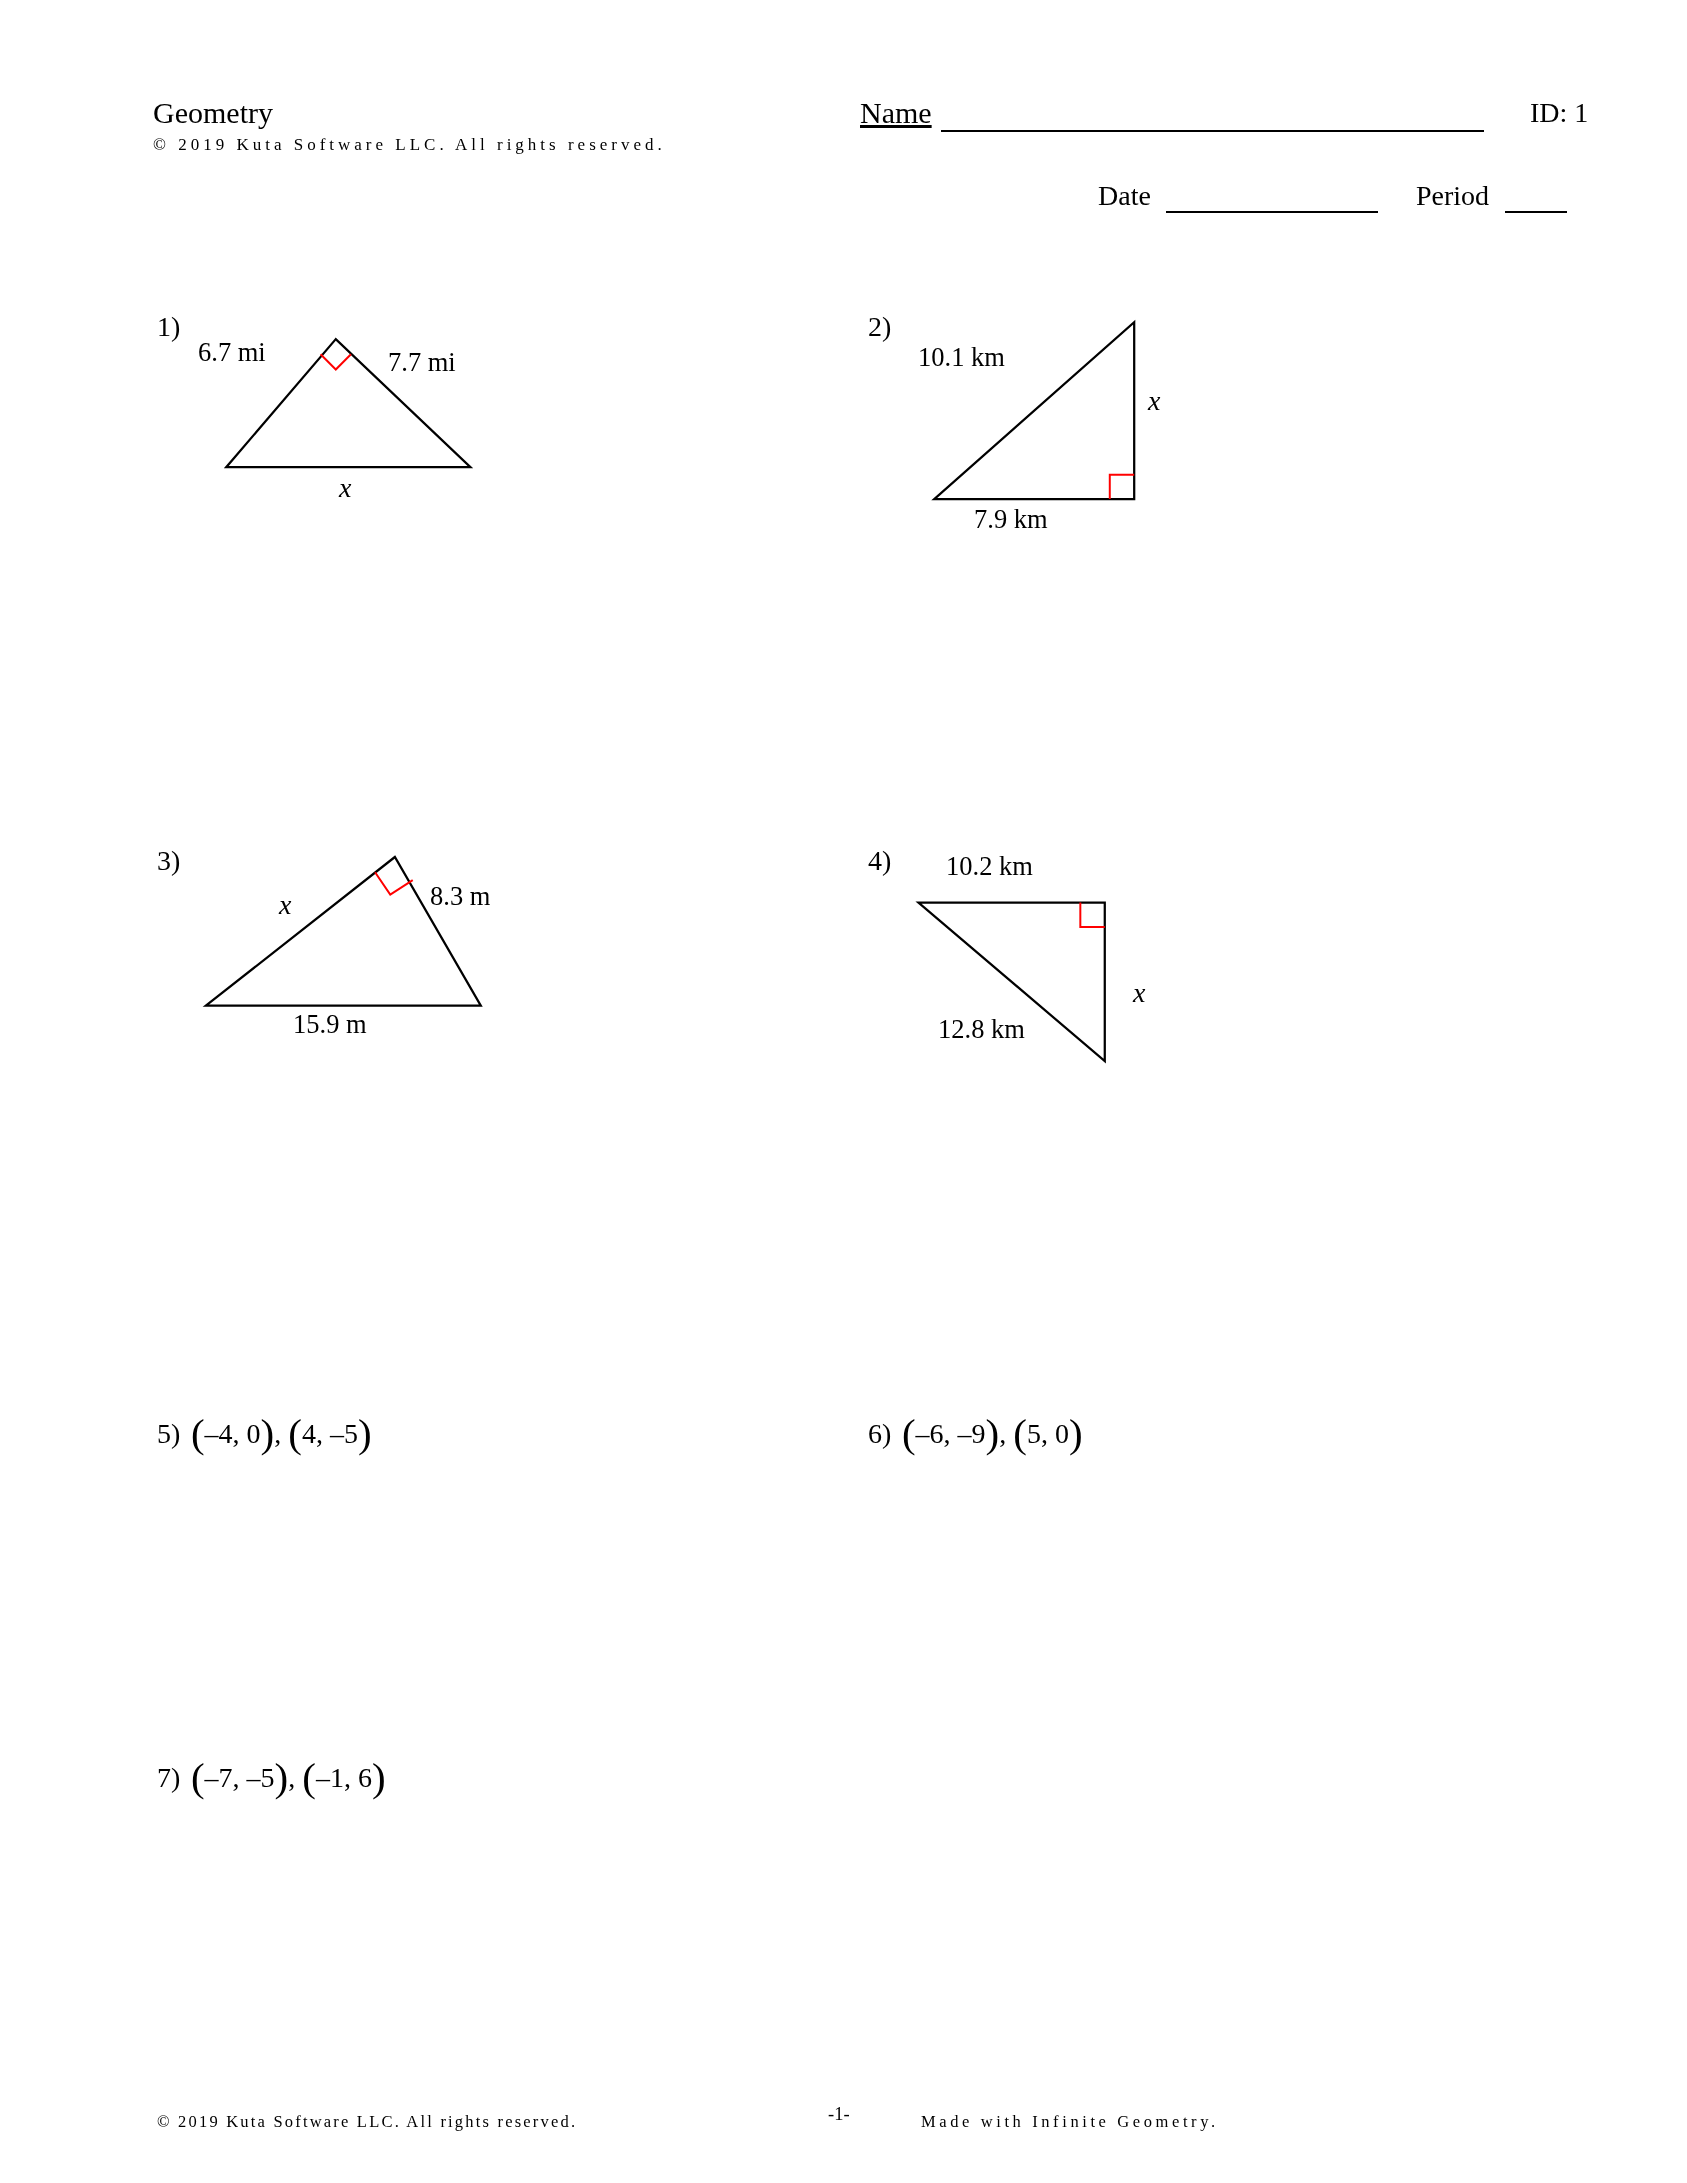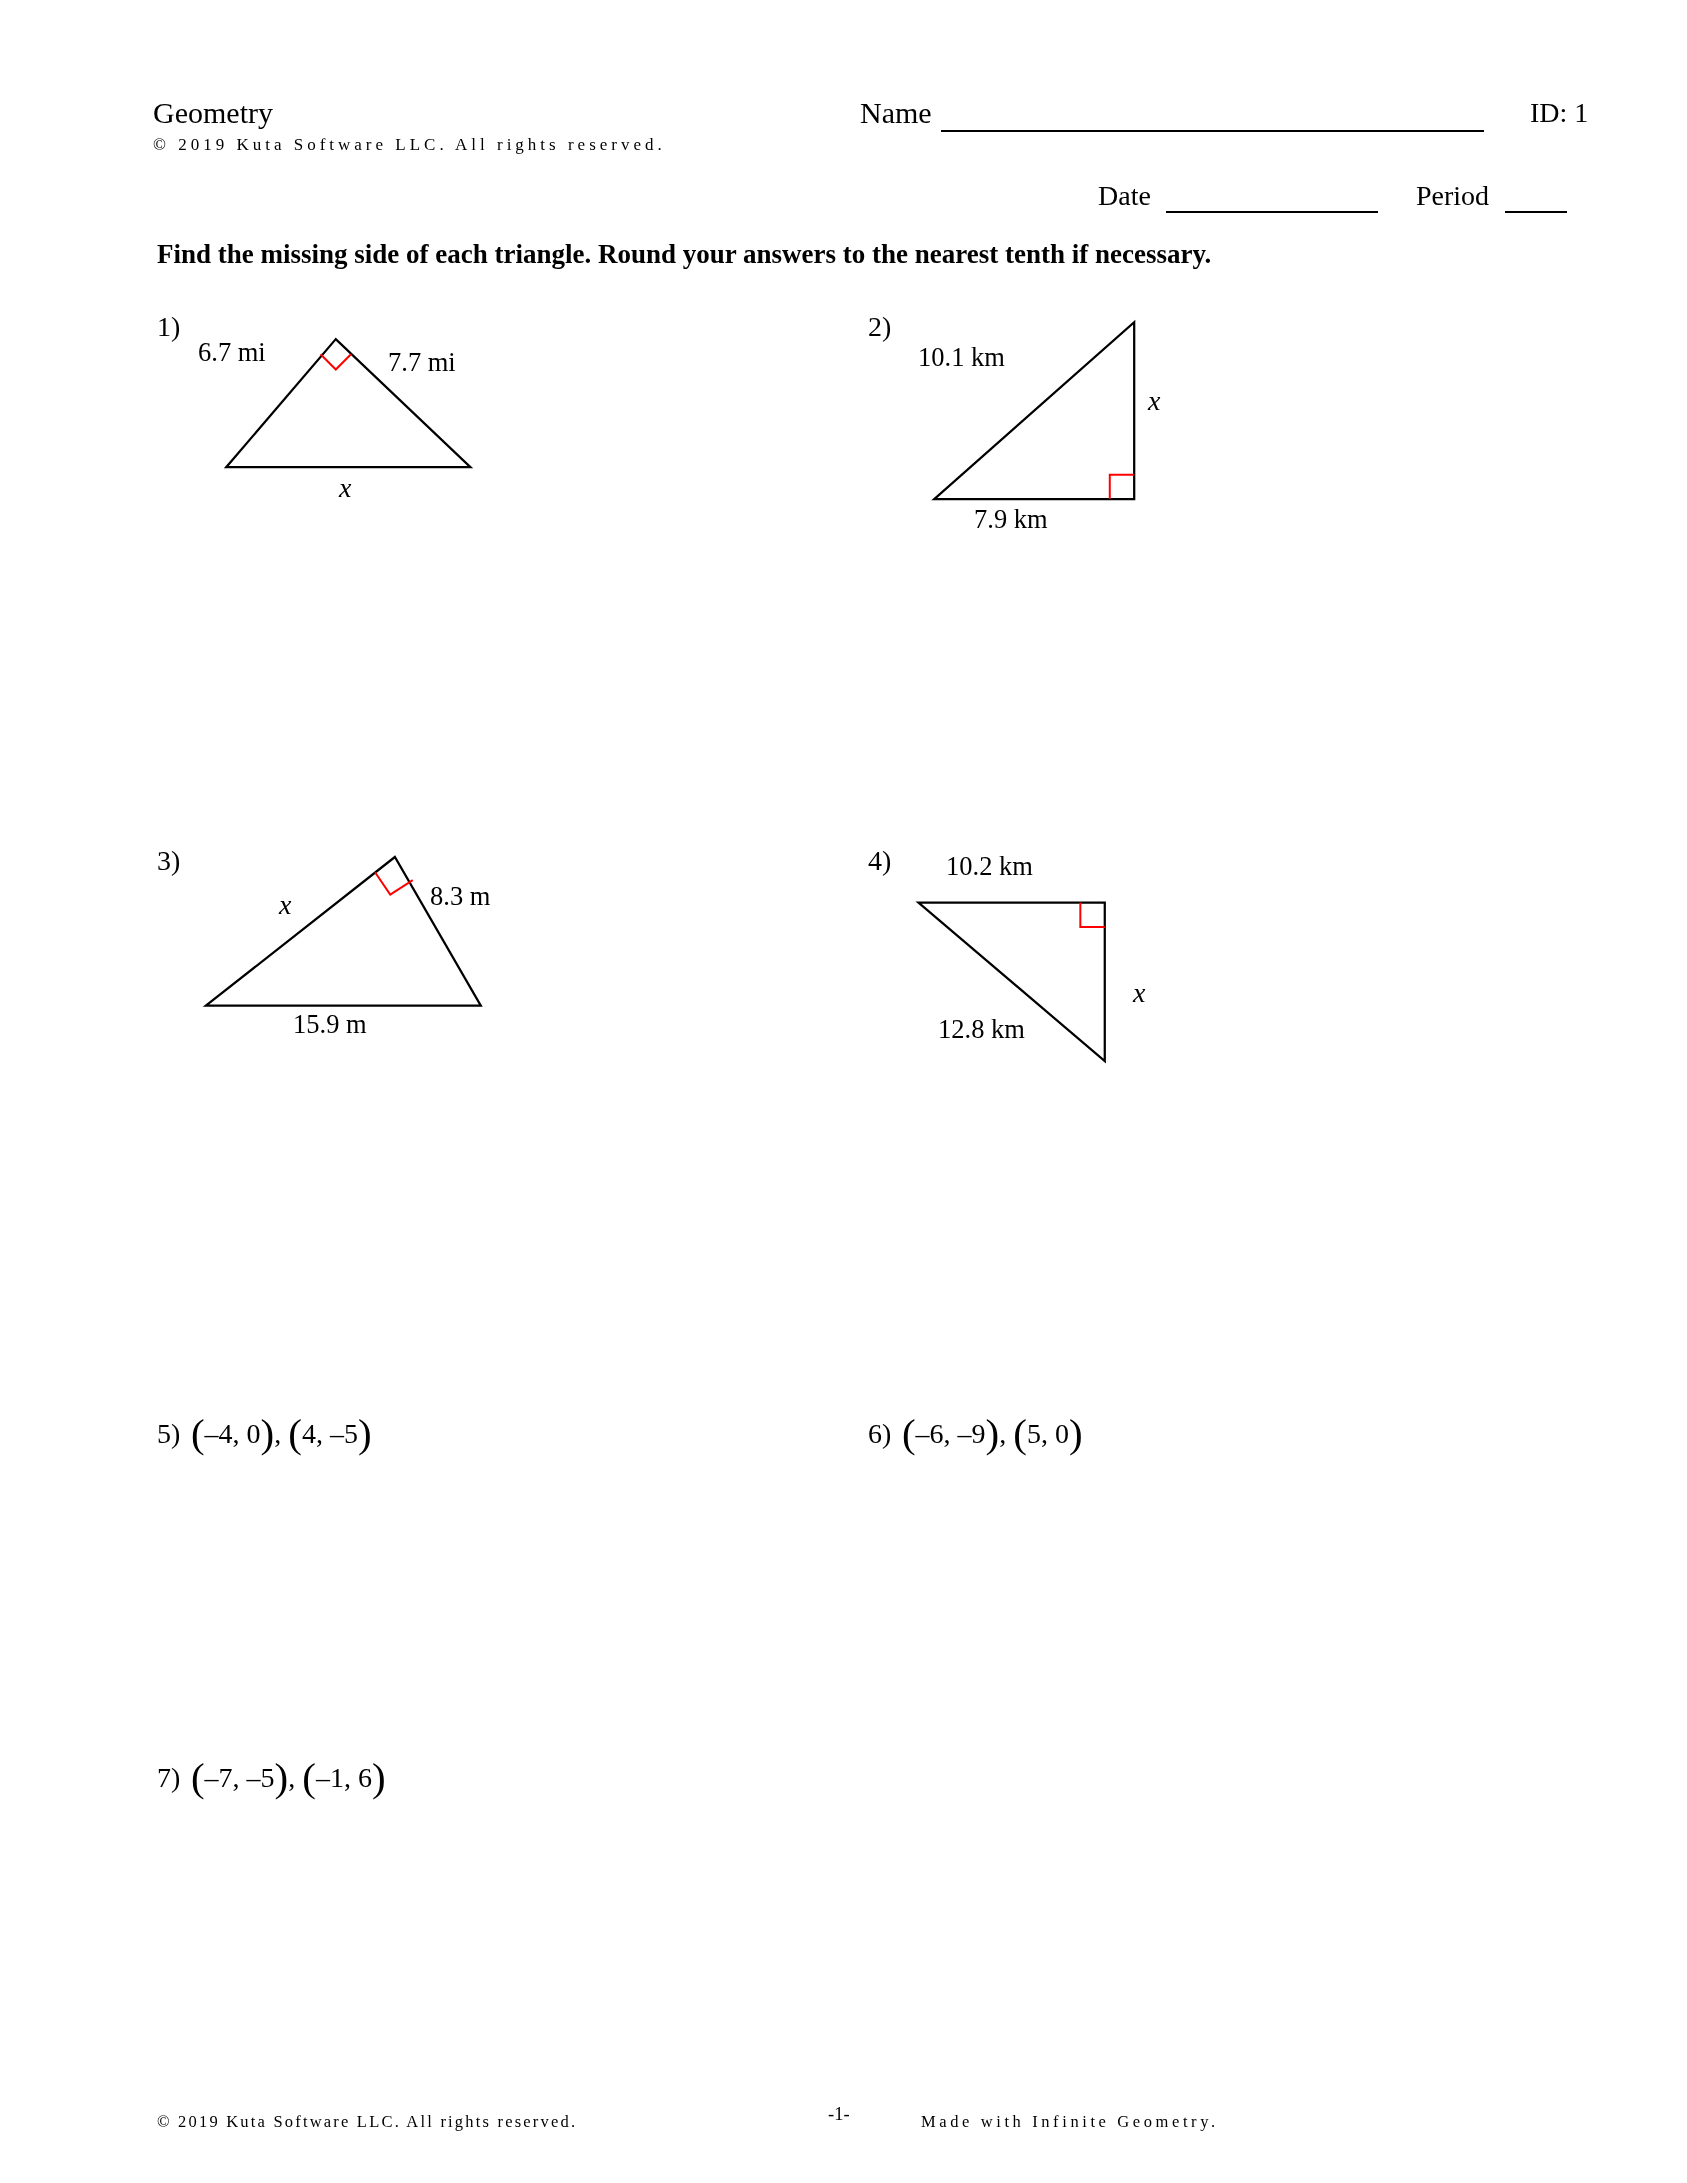--- a/index.html
+++ b/index.html
@@ -23,20 +23,21 @@
   
   .hdr-subject {
     left: 153px; top: 98px;
     font-size: 30px;
     line-height: 1;
   }
   .hdr-name-label {
     left: 860px; top: 98px;
     font-size: 30px;
     line-height: 1;
+    text-decoration: underline;
   }
   .hdr-name-rule {
     left: 941px; top: 130px;
     width: 543px; height: 2px;
     background: #000;
   }
   .hdr-id {
     left: 1530px; top: 99px;
     font-size: 28px;
     line-height: 1;
@@ -158,21 +159,20 @@
 
   <div class="abs hdr-copy">© 2019 Kuta Software LLC.  All rights reserved.</div>
 
 
   <div class="abs hdr-date-label">Date</div>
   <div class="abs hdr-date-rule"></div>
 
   <div class="abs hdr-period-label">Period</div>
   <div class="abs hdr-period-rule"></div>
 
-  <div class="abs directions dir-1">Find the missing side of each triangle.  Round your answers to the nearest tenth if necessary.</div>
 
   <div class="abs prob-num" style="left:157px; top:313px;">1)</div>
 
   <div class="abs" style="left:198px; top:318px;">
     <svg width="298" height="165" viewBox="0 0 450 250">
       <polygon points="208,32 42,226 412,226" fill="none" stroke="#000000" stroke-width="3.4"></polygon>
 
       <polyline points="185,55 208,78 231,55" fill="none" stroke="#ff0000" stroke-width="3"></polyline>
     </svg>
   </div>

